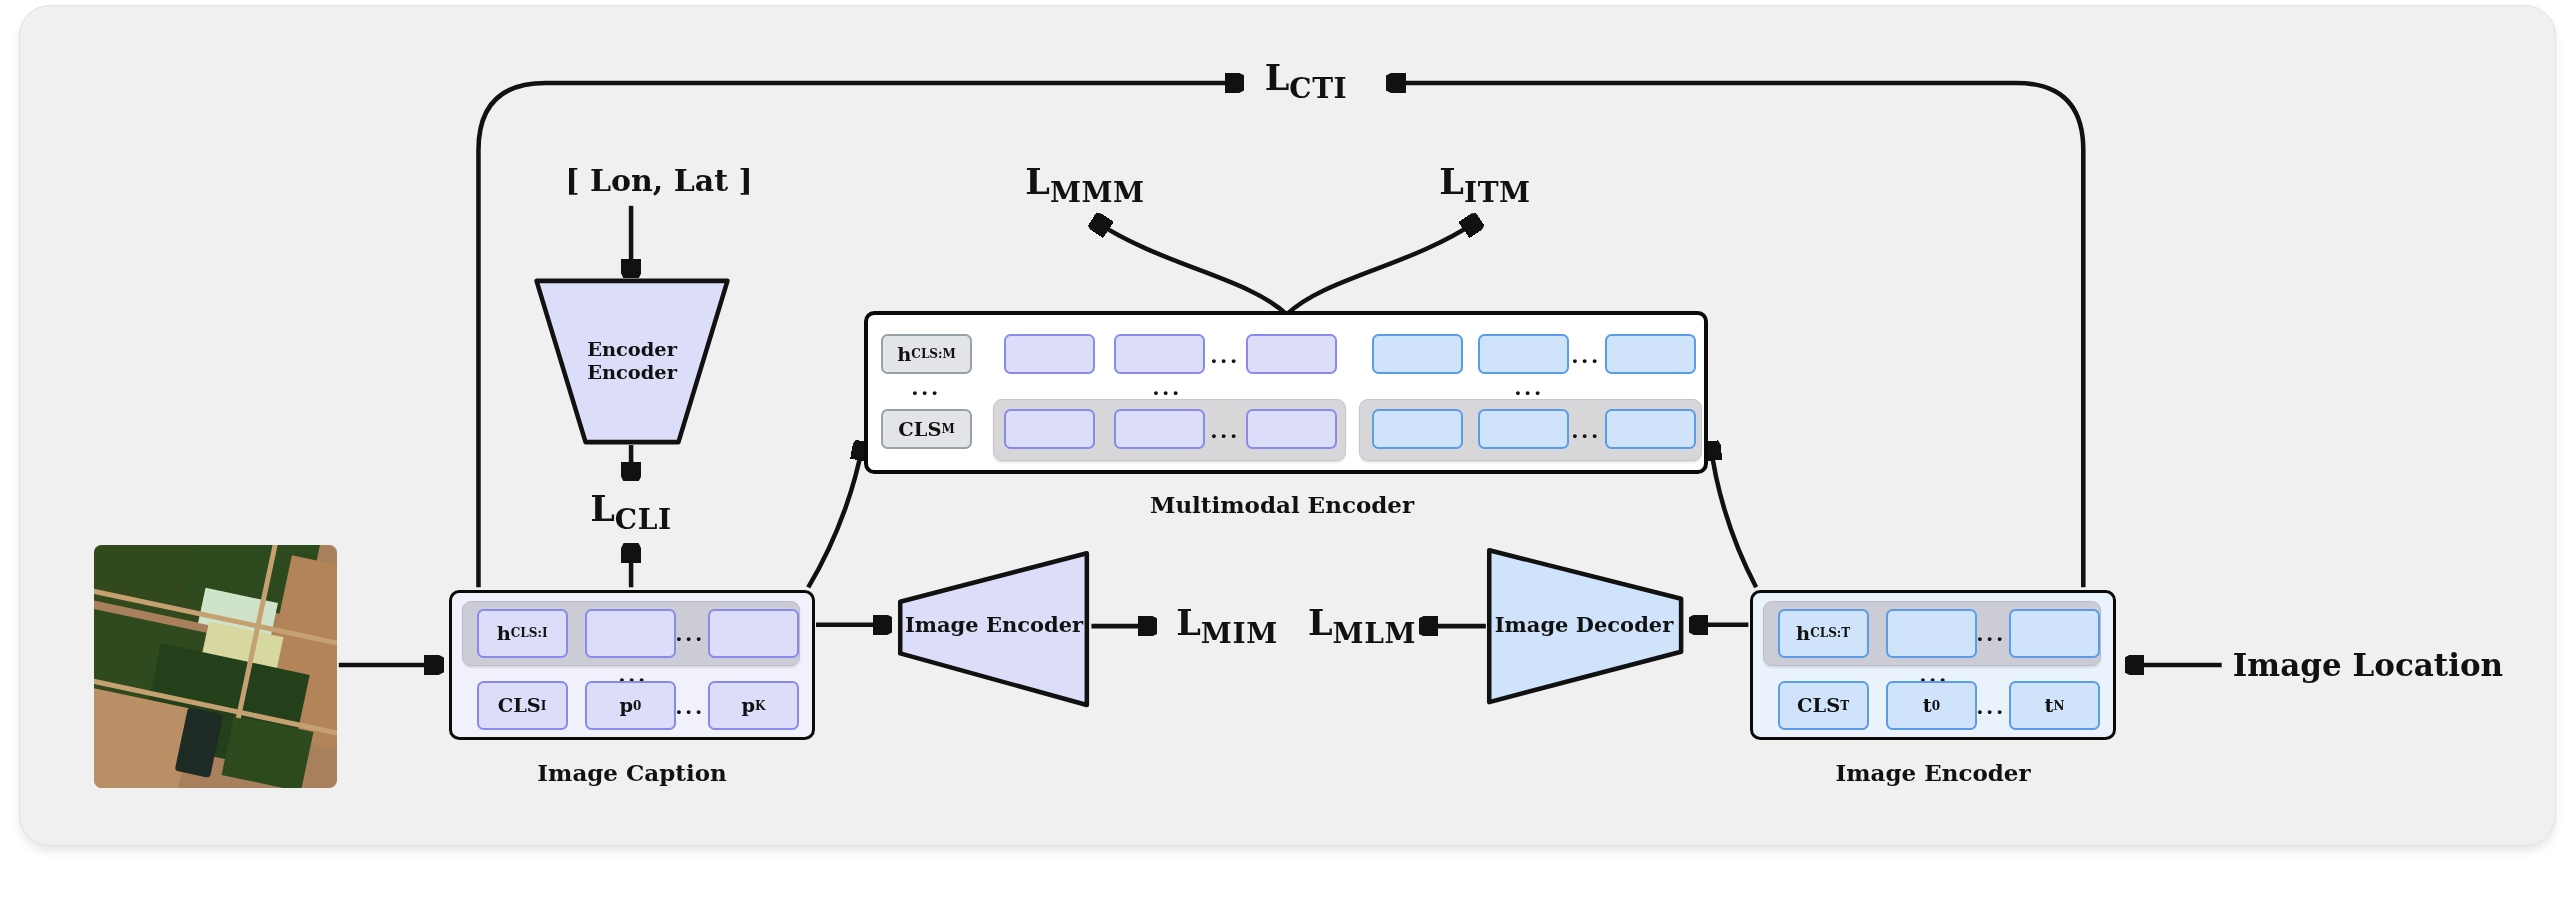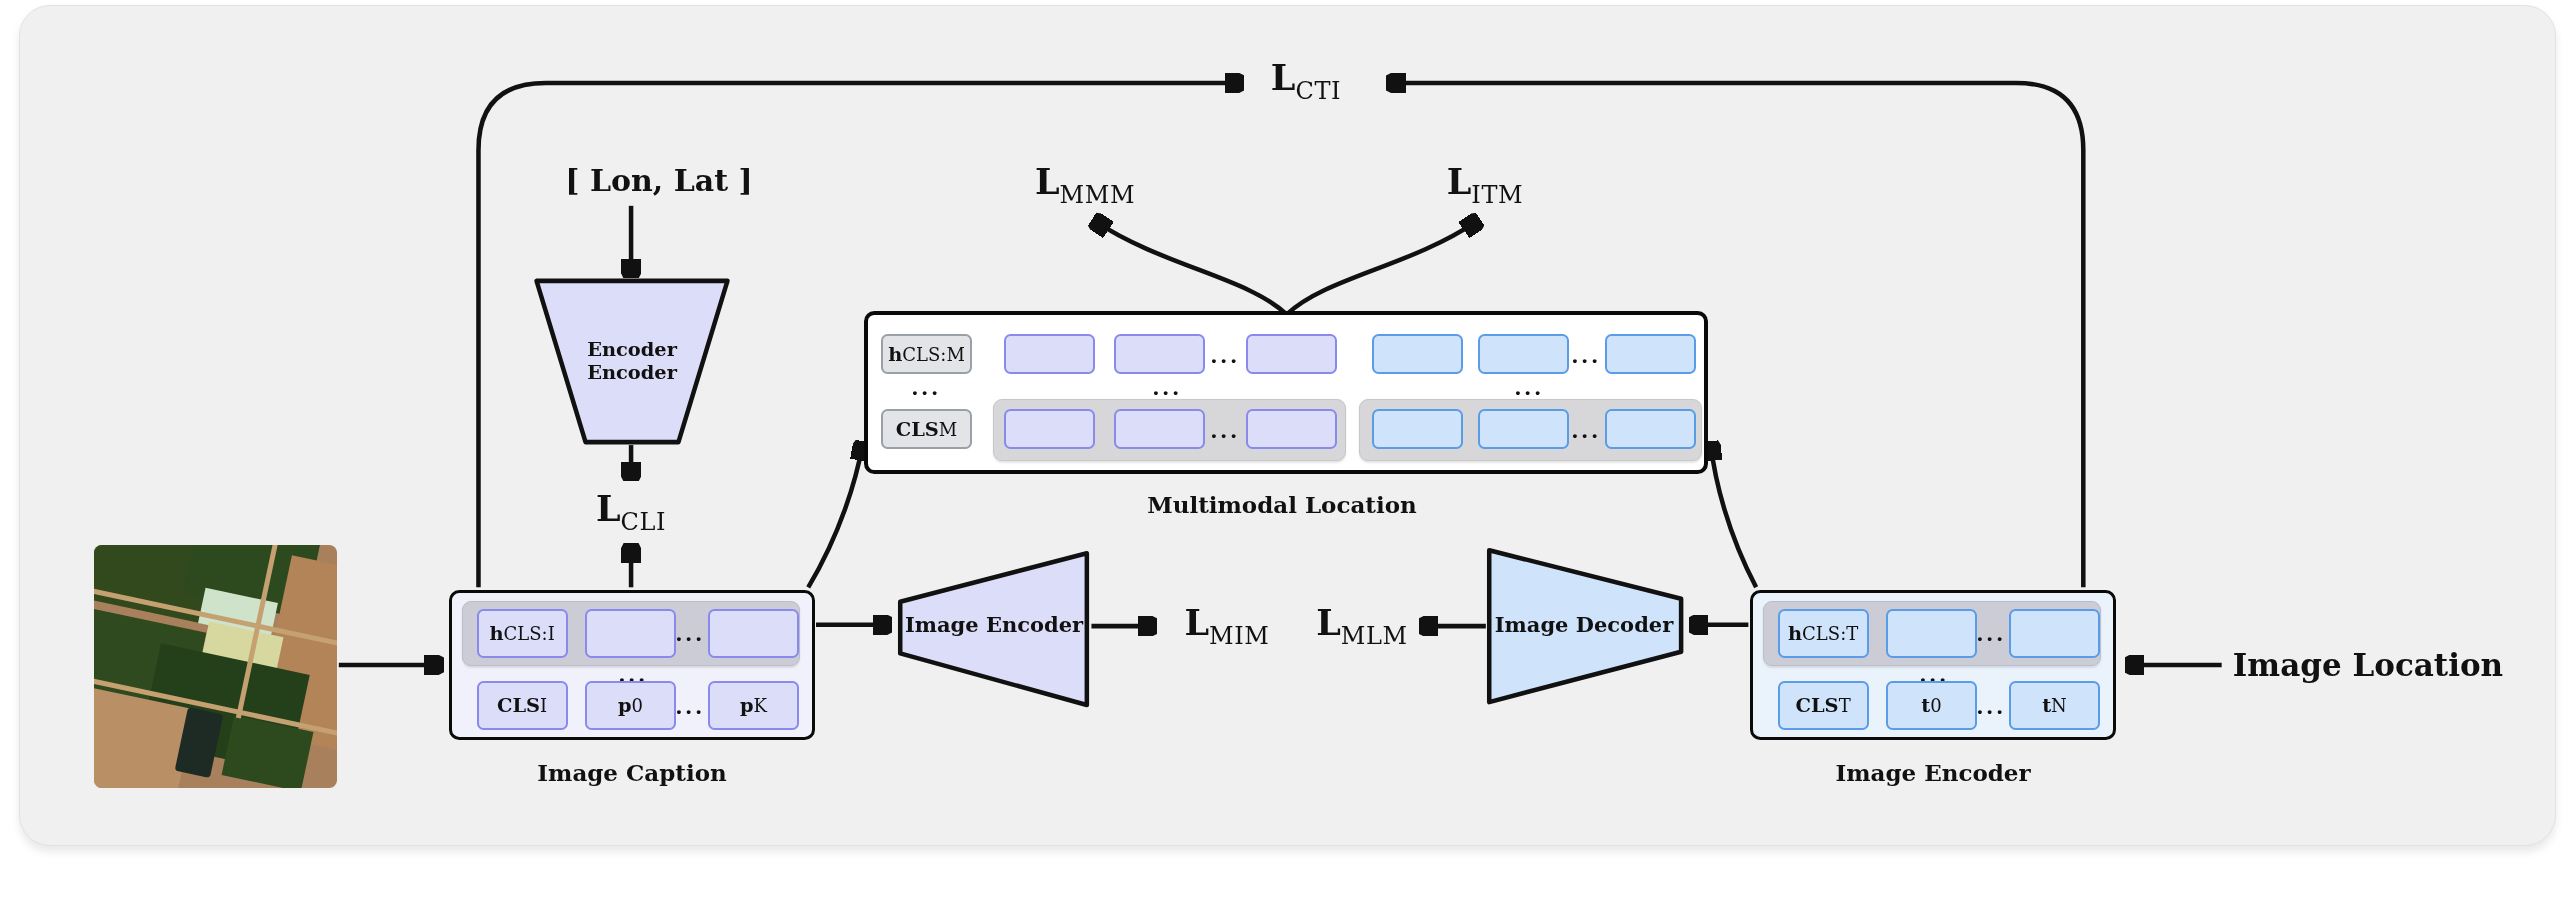--- a/index.html
+++ b/index.html
@@ -14,40 +14,40 @@
   html,body{width:2576px;height:916px;background:#ffffff;
     font-family:"DejaVu Serif","Liberation Serif",serif;color:#111;}
   .page{position:relative;width:2576px;height:916px;overflow:hidden;}
   .panel{position:absolute;left:19.4px;top:5.2px;width:2537px;height:841px;
     background:var(--panel-bg);border:1.3px solid #e2e2e4;border-radius:31px;
     box-shadow:0 5.2px 9px rgba(0,0,0,0.09);}
   svg.connectors{position:absolute;left:0;top:0;width:2576px;height:916px;}
   svg.connectors path{stroke:var(--line);stroke-width:7;fill:none;}
   .loss{position:absolute;transform:translate(-50%,-50%);
     font-weight:700;font-size:35px;white-space:nowrap;}
-  .loss sub{font-size:24px;font-weight:400;vertical-align:-8.4px;letter-spacing:0.6px;}
+  .loss sub{font-size:28px;font-weight:700;vertical-align:-8.4px;letter-spacing:0.6px;}
   .big-label{position:absolute;transform:translate(-50%,-50%);
     font-weight:700;font-size:30px;white-space:nowrap;}
   .caption-label{position:absolute;transform:translate(-50%,-50%);
     font-weight:700;font-size:31px;white-space:nowrap;}
   .box-label{position:absolute;transform:translate(-50%,-50%);
     font-weight:700;font-size:23px;white-space:nowrap;}
   .trap-label{position:absolute;transform:translate(-50%,-50%);
     font-weight:700;font-size:19.4px;text-align:center;line-height:1.2;}
   .encoder-box{position:absolute;border:3.9px solid #0a0a0a;border-radius:10.3px;}
   .imgenc{background:var(--image-encoder-bg);}
   .txtenc{background:var(--text-encoder-bg);}
   .mmenc{background:var(--multimodal-bg);border-width:4.5px;}
   .gray-strip{position:absolute;background:var(--gray-container-fill);
     border:1.3px solid #bcbdc8;border-radius:9px;box-shadow:0 1.3px 1.9px rgba(0,0,0,0.10);}
   .mm-strip{position:absolute;background:var(--mm-container-fill);
     border:1.3px solid #c7c7c9;border-radius:9px;box-shadow:0 1.3px 1.9px rgba(0,0,0,0.10);}
   .token{position:absolute;width:91px;display:flex;align-items:center;justify-content:center;
     border-radius:6.5px;border:2.6px solid;font-weight:700;font-size:19.4px;white-space:nowrap;}
-  .token sub{font-size:18px;font-weight:400;vertical-align:-4.5px;}
+  .token sub{font-size:12px;font-weight:700;vertical-align:-4.5px;}
   .tok-purple{background:var(--purple-fill);border-color:var(--purple-border);}
   .tok-blue{background:var(--blue-fill);border-color:var(--blue-border);}
   .tok-gray{background:var(--gray-token-fill);border-color:var(--gray-token-border);}
   .h76{height:49px;} .h62{height:40px;}
   .dots{position:absolute;transform:translate(-50%,-50%);
     font-weight:700;font-size:21px;letter-spacing:2.6px;white-space:nowrap;}
   .trap{position:absolute;overflow:visible;}
   .trap path{stroke:var(--line);stroke-width:7;stroke-linejoin:round;}
   .fill-purple{fill:var(--purple-fill);}
   .fill-blue{fill:var(--blue-fill);}
@@ -124,21 +124,21 @@
       </div>
     <div class="token tok-purple h62" style="left:136px;top:94px"></div>
     <div class="token tok-purple h62" style="left:246px;top:94px"></div>
     <div class="dots" style="left:357px;top:115px">...</div>
     <div class="token tok-purple h62" style="left:378px;top:94px"></div>
     <div class="token tok-blue h62" style="left:504px;top:94px"></div>
     <div class="token tok-blue h62" style="left:610px;top:94px"></div>
     <div class="dots" style="left:718px;top:115px">...</div>
     <div class="token tok-blue h62" style="left:737px;top:94px"></div>
   </div>
-  <div class="box-label" style="left:1282px;top:504px">Multimodal Location</div>
+  <div class="box-label" style="left:1282px;top:504px">Multimodal Encoder</div>
 
   <div class="encoder-box imgenc" style="left:449px;top:590px;width:366px;height:150px">
     <div class="gray-strip" style="left:10.3px;top:7.8px;width:338px;height:65px"></div>
     <div class="token tok-purple h76" style="left:24.6px;top:15.5px">
         <span>h</span>
         <sub>CLS:I</sub>
       </div>
     <div class="token tok-purple h76" style="left:133px;top:15.5px"></div>
     <div class="dots" style="left:238px;top:40px">...</div>
     <div class="token tok-purple h76" style="left:256px;top:15.5px"></div>

